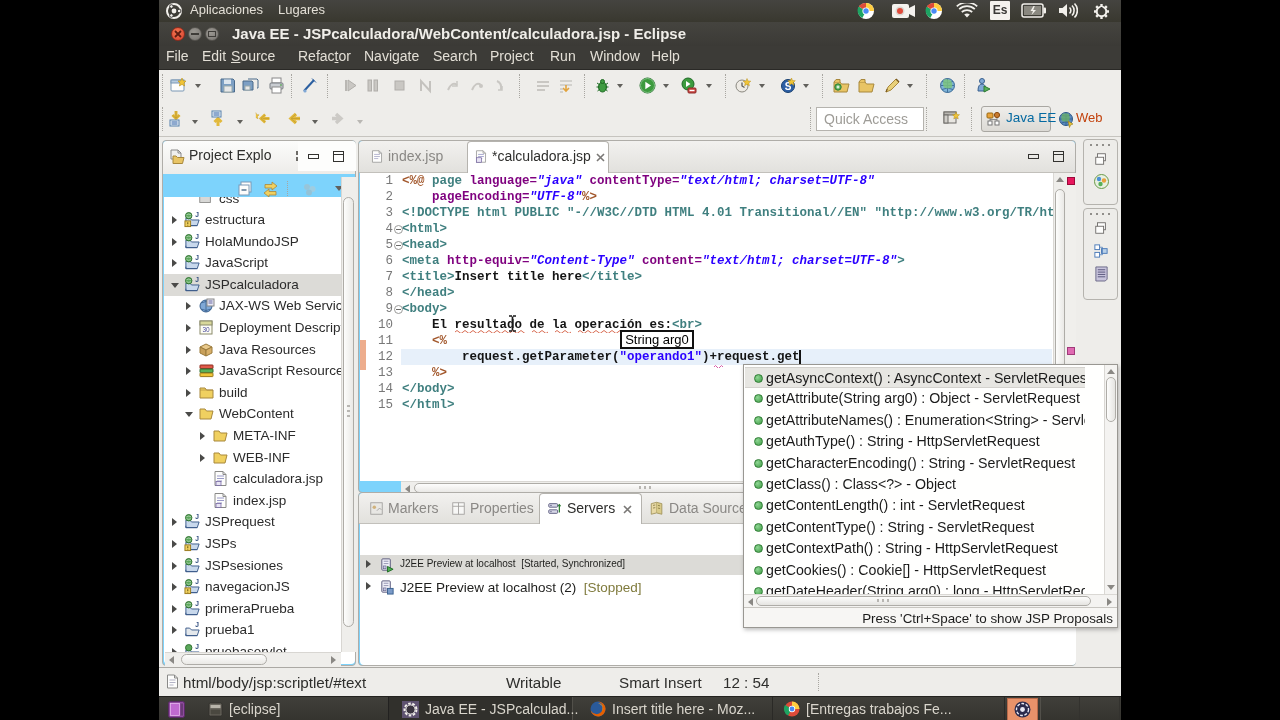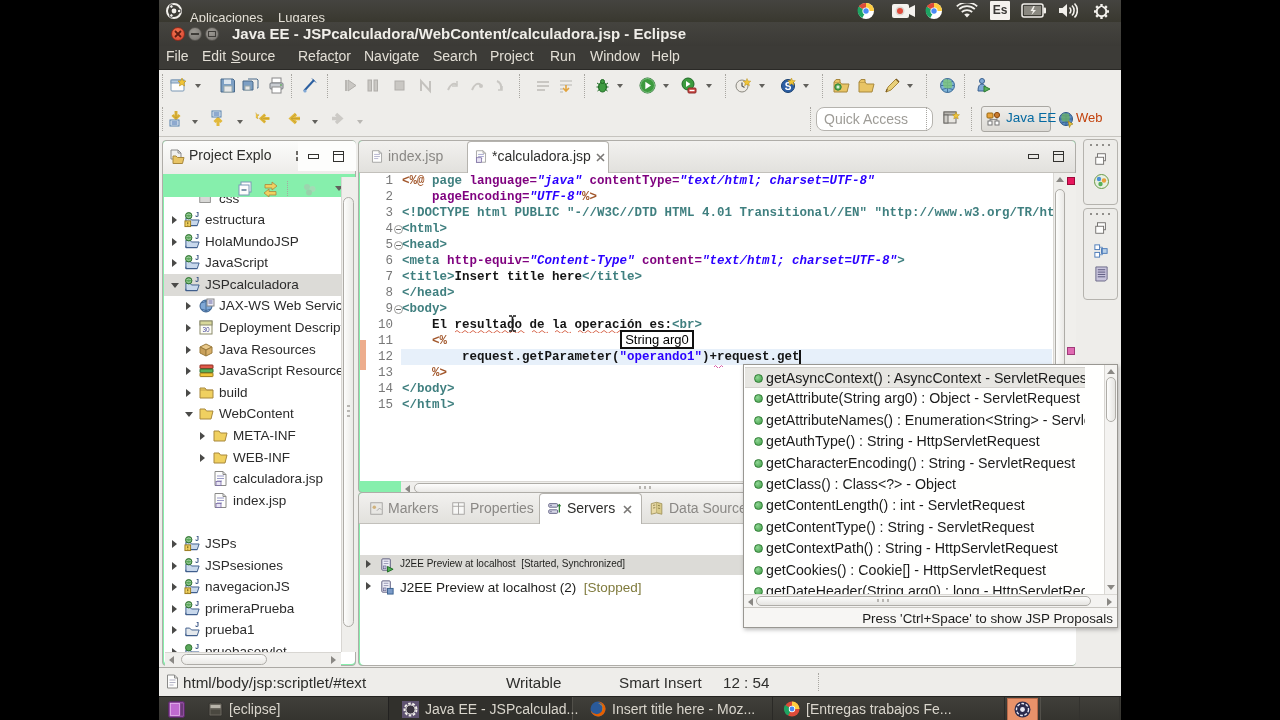--- a/index.html
+++ b/index.html
@@ -2,37 +2,37 @@
 <html><head>
 <meta charset="utf-8">
 <style>
 * { margin:0; padding:0; box-sizing:border-box; }
 html,body { width:1280px; height:720px; background:#000; overflow:hidden; }
 body { font-family:"Liberation Sans", sans-serif; }
 #screen { position:absolute; left:159px; top:0; width:962px; height:720px; background:#EEEDEA; overflow:hidden; }
 .abs { position:absolute; }
 
 #topbar { position:absolute; left:0; top:0; width:962px; height:22px; background:linear-gradient(#454440,#39382F); color:#E3DFD6; font-size:13px; }
-#topbar .menu { position:absolute; top:10px; }
+#topbar .menu { position:absolute; top:2px; }
 
 #titlebar { position:absolute; left:0; top:22px; width:962px; height:24px; background:linear-gradient(#45443F,#3B3A36); color:#F0EEE9; }
 #titlebar .title { position:absolute; left:73px; top:3px; font-size:15px; font-weight:bold; }
 .winbtn { position:absolute; top:27px; width:14px; height:14px; border-radius:50%; }
 
 #menubar { position:absolute; left:0; top:46px; width:962px; height:24px; background:#3C3B37; color:#E3DFD6; font-size:14px; border-bottom:1px solid #2A2926; }
 #menubar span { position:absolute; top:2px; }
 
 #toolbar1 { position:absolute; left:0; top:70px; width:962px; height:31px; background:#EEEDEA; }
 #toolbar2 { position:absolute; left:0; top:101px; width:962px; height:36px; background:#EEEDEA; border-bottom:1px solid #C6C4BF; }
 .dd { position:absolute; width:0; height:0; border-left:3.5px solid transparent; border-right:3.5px solid transparent; border-top:4px solid #61605C; }
 .tsep { position:absolute; width:1px; border-left:1px dotted #A8A6A1; height:24px; }
 .ticon { position:absolute; width:17px; height:17px; }
 
 #main { position:absolute; left:0; top:137px; width:962px; height:530px; background:#EEEDEA; }
-.panel { position:absolute; border:1px solid #AFADA8; border-radius:4px; background:#86efac; }
+.panel { position:absolute; border:1px solid #AFADA8; border-radius:4px; background:#7dd3fc; }
 
 #pe { left:3px; top:3px; width:194px; height:526px; }
 #pe .header { position:absolute; left:0; top:0; right:0; height:33px; background:linear-gradient(#FCFCFB,#EDECE9); border-radius:4px 4px 0 0; }
 #pe .tree { position:absolute; left:1px; top:56px; width:191px; bottom:1px; background:#FFF; overflow:hidden; border-radius:0 0 4px 4px; }
 .trow { position:absolute; left:0; height:22px; width:220px; font-size:13.5px; color:#2B2B2B; white-space:nowrap; }
 .trow .lbl { position:absolute; top:3px; }
 .arr-r { position:absolute; width:0; height:0; border-top:4px solid transparent; border-bottom:4px solid transparent; border-left:5px solid #4A4A48; top:7px; }
 .arr-d { position:absolute; width:0; height:0; border-left:4px solid transparent; border-right:4px solid transparent; border-top:5px solid #4A4A48; top:9px; }
 
 #editor { left:199px; top:3px; width:718px; height:353px; }
@@ -300,21 +300,21 @@
         <path d="M15 8.5 h-8 M11 4 L6 8.5 L11 13" stroke="#E2B93C" stroke-width="3.4" fill="none"></path>
         <path d="M15 8.5 h-8 M11 4 L6 8.5 L11 13" stroke="#9A7A18" stroke-width="0.8" fill="none" opacity="0.45"></path>
       </svg>
     <div class="dd" style="left:153px;top:19px"></div>
     <svg class="ticon" style="left:171px;top:9px" viewBox="0 0 17 17">
         <path d="M2 8.5 h8 M6 4 L11 8.5 L6 13" stroke="#CCCAC6" stroke-width="3.4" fill="none"></path>
       </svg>
     <div class="dd" style="left:198px;top:19px;border-top-color:#B9B7B3"></div>
     <div class="tsep" style="left:651px;top:6px;height:24px"></div>
     <div class="abs" style="left:657px;top:107px;"></div>
-    <div class="abs" style="left:657px;top:6px;width:117px;height:24px;background:#FFF;border:1px solid #B5B3AE;border-radius:8px;color:#9E9C97;font-size:14px;padding:3px 0 0 7px;">Quick Access</div>
+    <div class="abs" style="left:657px;top:6px;width:108px;height:24px;background:#FFF;border:1px solid #B5B3AE;border-radius:0;color:#9E9C97;font-size:14px;padding:3px 0 0 7px;">Quick Access</div>
     <div class="tsep" style="left:767px;top:6px;height:24px"></div>
     <svg class="ticon" style="left:784px;top:9px" viewBox="0 0 17 17">
         <rect x="1" y="2" width="12" height="11" fill="#E8E6E1" stroke="#6E6C68"></rect>
         <rect x="1" y="2" width="12" height="3" fill="#B8B6B1" stroke="#6E6C68"></rect>
         <rect x="1" y="5" width="4" height="8" fill="#D0CEC9" stroke="#6E6C68"></rect>
         <path d="M13 2 L14 4.5 L16.5 4.7 L14.7 6.3 L15.2 9 L13 7.5 L10.8 9 L11.3 6.3 L9.5 4.7 L12 4.5 Z" fill="#F0C437" stroke="#B8901C" stroke-width="0.5"></path>
       </svg>
     <div class="tsep" style="left:812px;top:6px;height:24px"></div>
     <div class="abs" style="left:822px;top:5px;width:70px;height:26px;background:linear-gradient(#EFEEEB,#DCDAD5);border:1px solid #A9A7A2;border-radius:3px;"></div>
     <svg class="ticon" style="left:827px;top:10px" viewBox="0 0 17 17">
@@ -495,20 +495,31 @@
           </div>
         <div class="trow" style="top:292.8px">
             <svg class="ticon" style="left:48px;top:2px" viewBox="0 0 17 17">
               <path d="M3 1.5 h8 l3 3 V15.5 H3 Z" fill="#FDFDFC" stroke="#8A8A88"></path>
               <path d="M11 1.5 v3 h3" fill="none" stroke="#8A8A88"></path>
               <path d="M5 6 h7 M5 8.5 h7 M5 11 h5" stroke="#9A9AC8" stroke-width="1"></path>
               <rect x="4" y="11.5" width="5" height="4" fill="#E8E4F4" stroke="#6A5A9A" stroke-width="0.7"></rect>
             </svg>
             <span class="lbl" style="left:69px">index.jsp</span>
           </div>
+        <div class="trow" style="top:314.4px">
+            <i class="arr-r" style="left:8px"></i>
+            <svg class="ticon" style="left:20px;top:2px" viewBox="0 0 18 17">
+              <path d="M2 7 h4 l2 2 h8 l-2 6 H2 Z" fill="#C8D8EC" stroke="#3A5A8A"></path>
+              <path d="M2 13 l0 2 h12" fill="none" stroke="#3A5A8A"></path>
+              <circle cx="5" cy="4.5" r="3.4" fill="#5BA85B" stroke="#2E6E2E"></circle>
+              <path d="M2.5 3.5 q2.5 -1.5 5 0 M2.5 5.5 q2.5 1.5 5 0" stroke="#CDE4CD" stroke-width="0.7" fill="none"></path>
+              <text x="12" y="6" font-size="7" font-weight="bold" fill="#2C4A7C" font-family="Liberation Sans">J</text>
+            </svg>
+            <span class="lbl" style="left:41px">JSPrequest</span>
+          </div>
         <div class="trow" style="top:336px">
             <i class="arr-r" style="left:8px"></i>
             <svg class="ticon" style="left:20px;top:2px" viewBox="0 0 18 17">
               <path d="M2 7 h4 l2 2 h8 l-2 6 H2 Z" fill="#C8D8EC" stroke="#3A5A8A"></path>
               <path d="M2 13 l0 2 h12" fill="none" stroke="#3A5A8A"></path>
               <circle cx="5" cy="4.5" r="3.4" fill="#5BA85B" stroke="#2E6E2E"></circle>
               <path d="M2.5 3.5 q2.5 -1.5 5 0 M2.5 5.5 q2.5 1.5 5 0" stroke="#CDE4CD" stroke-width="0.7" fill="none"></path>
               <text x="12" y="6" font-size="7" font-weight="bold" fill="#2C4A7C" font-family="Liberation Sans">J</text>
               <rect x="1" y="10" width="6" height="6" fill="#F0D060" stroke="#9A7A1C"></rect>
               <path d="M4 11.5 v2 M4 14.6 v0.4" stroke="#6A5A10" stroke-width="1.1"></path>

